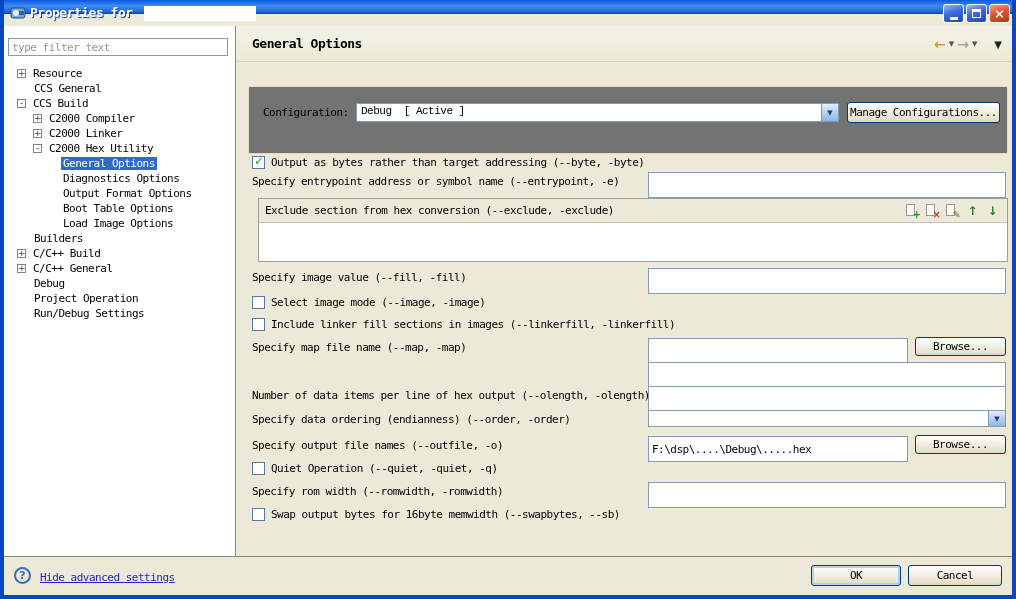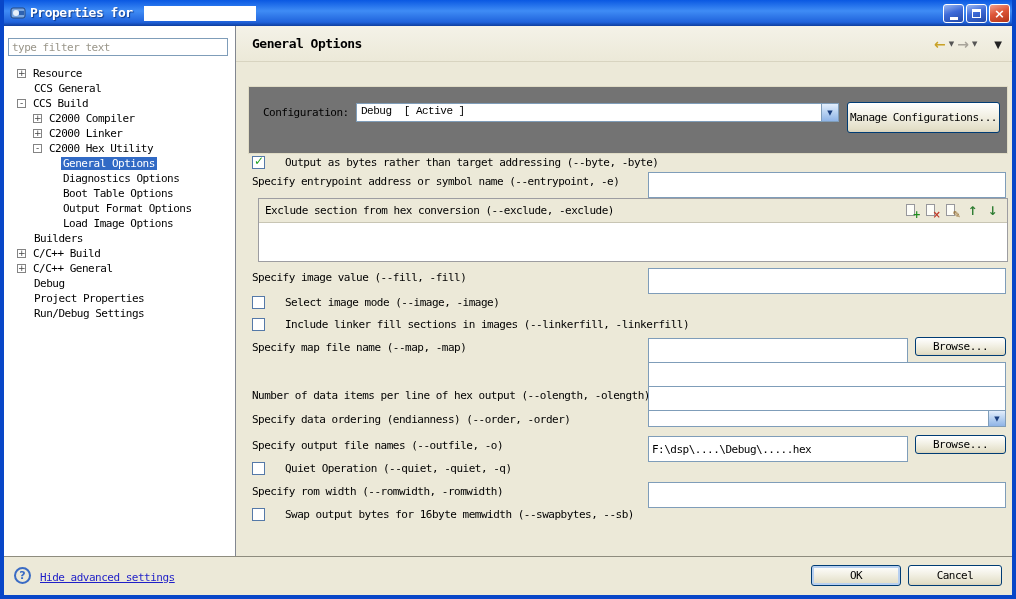--- a/index.html
+++ b/index.html
@@ -6,21 +6,21 @@
   html,body { width:1016px; height:599px; overflow:hidden; background:#fff; }
   #window {
     position:relative; width:1016px; height:599px;
     border:4px solid #0846C8; border-top:none;
     background:#ECE9D8;
     font-family:"DejaVu Sans Mono", monospace;
     font-size:11px; letter-spacing:-0.5px; color:#000;
   }
   
   #titlebar {
-    position:absolute; left:0; top:0; right:0; height:26px;
+    position:absolute; left:0; top:0; right:0; height:14px;
     background:linear-gradient(180deg,#0A58E2 0%,#3F8CF5 42%,#2063DC 85%,#0F3E9E 100%);
   }
   .win-icon { position:absolute; left:6px; top:5px; width:16px; height:16px; }
   .wtitle {
     position:absolute; left:26px; top:0; line-height:26px;
     color:#fff; font-weight:bold; font-size:13px; white-space:pre;
     text-shadow:1px 1px 1px #123C8C;
   }
   .redact { position:absolute; left:140px; top:6px; width:112px; height:15px; background:#fff; }
   .wctrl { position:absolute; top:4px; right:2px; display:flex; gap:2px; }
@@ -94,21 +94,21 @@
   
   .flabel { position:absolute; left:16px; white-space:nowrap; line-height:14px; }
   .txt {
     position:absolute; height:17px; border:1px solid #7F9DB9; background:#fff;
     font:11px "DejaVu Sans Mono", monospace; letter-spacing:-0.5px; padding:12px 3px;
   }
   .cb-row { position:absolute; left:16px; height:15px; display:flex; align-items:center; }
   .cb { position:relative; flex:none; width:13px; height:13px; background:#fff; border:1px solid #5579A8; cursor:pointer; }
   .mark { position:absolute; left:1px; top:-3px; font-size:12px; font-weight:bold; color:#21A121;
           font-family:"DejaVu Sans",sans-serif; letter-spacing:0; }
-  .cb-label { margin-left:20px; white-space:nowrap; }
+  .cb-label { margin-left:6px; white-space:nowrap; }
   
   .exclude-box { position:absolute; left:22px; top:172px; width:750px; height:64px;
                  border:1px solid #9D9DA1; background:#ECE9D8; }
   .exclude-header { position:absolute; left:0; right:0; top:0; height:23px;
                     display:flex; align-items:center; justify-content:space-between; padding:0 6px; }
   .exclude-title { white-space:nowrap; }
   .exclude-tools { display:flex; align-items:center; gap:3px; }
   .tool { position:relative; width:17px; height:16px; display:inline-block; cursor:pointer; }
   .tool .doc { position:absolute; left:2px; top:1px; width:9px; height:12px; background:#FDFDF8; border:1px solid #98989C; }
   .tool .ov { position:absolute; right:0; bottom:-1px; font-size:10px; font-weight:bold; line-height:10px;
@@ -182,44 +182,44 @@
         <span class="toggle">-</span>
         <span class="tlabel">C2000 Hex Utility</span>
       </div>
       <div class="tree-row lv2 selected">
         <span class="tlabel">General Options</span>
       </div>
       <div class="tree-row lv2">
         <span class="tlabel">Diagnostics Options</span>
       </div>
       <div class="tree-row lv2">
+        <span class="tlabel">Output Format Options</span>
+      </div>
+      <div class="tree-row lv2">
         <span class="tlabel">Boot Table Options</span>
-      </div>
-      <div class="tree-row lv2">
-        <span class="tlabel">Output Format Options</span>
       </div>
       <div class="tree-row lv2">
         <span class="tlabel">Load Image Options</span>
       </div>
       <div class="tree-row lv0 plain">
         <span class="tlabel">Builders</span>
       </div>
       <div class="tree-row lv0">
         <span class="toggle">+</span>
         <span class="tlabel">C/C++ Build</span>
       </div>
       <div class="tree-row lv0">
         <span class="toggle">+</span>
         <span class="tlabel">C/C++ General</span>
       </div>
       <div class="tree-row lv0 plain">
         <span class="tlabel">Debug</span>
       </div>
       <div class="tree-row lv0 plain">
-        <span class="tlabel">Project Properties</span>
+        <span class="tlabel">Project Operation</span>
       </div>
       <div class="tree-row lv0 plain">
         <span class="tlabel">Run/Debug Settings</span>
       </div>
     </div>
   </div>
 
   <div id="main">
     <div class="main-header">
       <span class="page-title">General Options</span>
@@ -233,21 +233,21 @@
     </div>
 
     <div class="config-box">
       <span class="conf-label">Configuration:</span>
       <div class="combo" style="left:107px; top:16px; width:483px; height:19px">
         <span class="combo-text">Debug  [ Active ]</span>
         <span class="combo-btn">
             <span class="combo-arrow">▼</span>
           </span>
       </div>
-      <div class="xpbtn" style="left:598px; top:15px; width:153px; height:31px">Manage Configurations...</div>
+      <div class="xpbtn" style="left:598px; top:15px; width:153px; height:21px">Manage Configurations...</div>
     </div>
 
     <div class="cb-row" style="top:129px">
       <span class="cb">
           <span class="mark">✓</span>
         </span>
       <span class="cb-label">Output as bytes rather than target addressing (--byte, -byte)</span>
     </div>
 
     <div class="flabel" style="top:149px">Specify entrypoint address or symbol name (--entrypoint, -e)</div>

